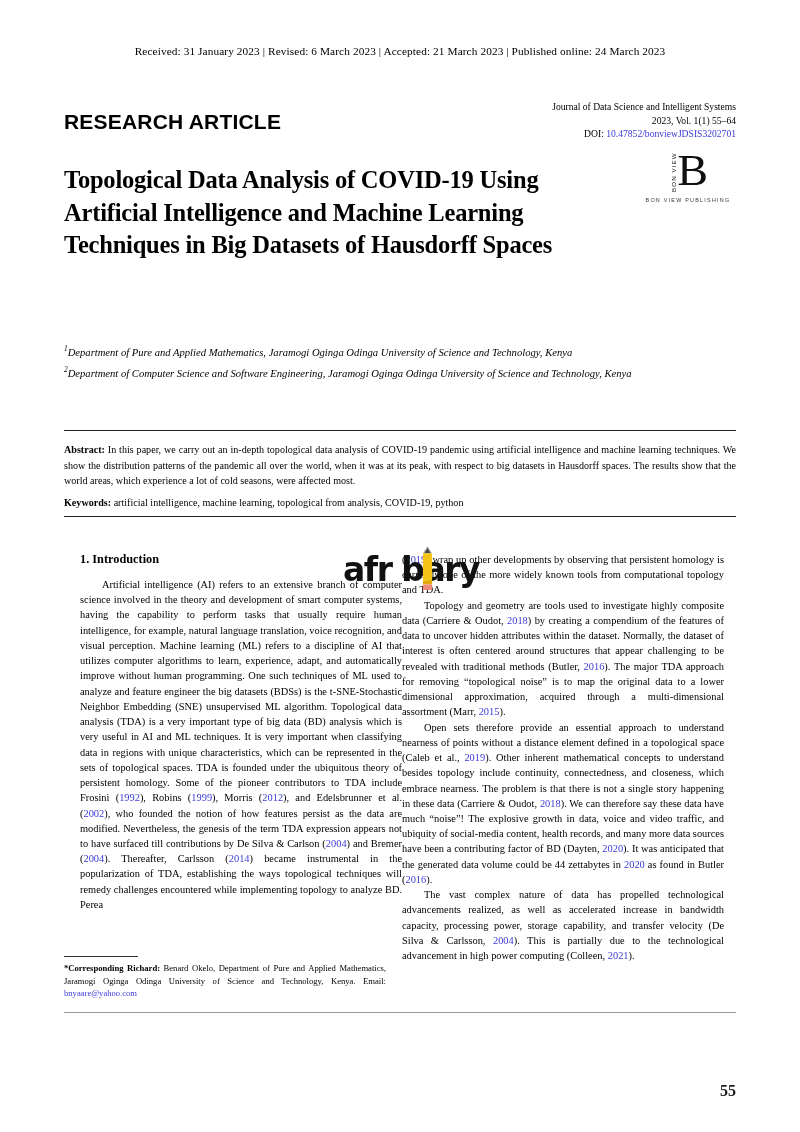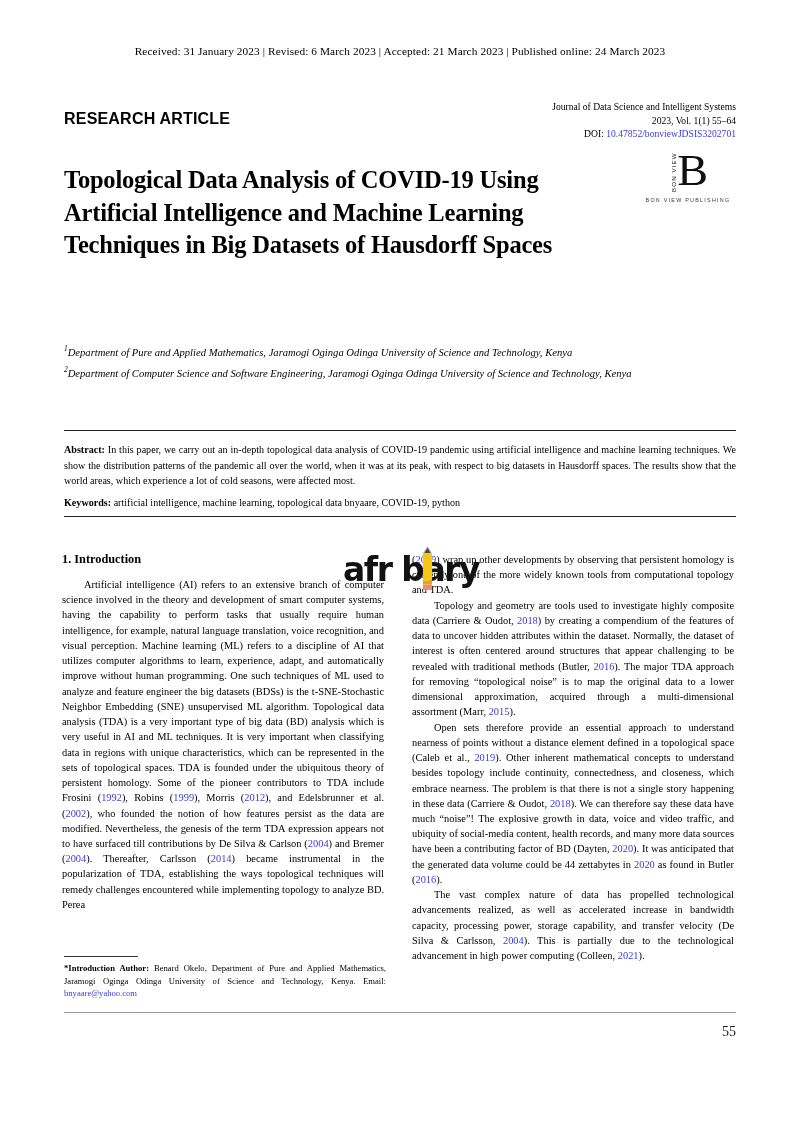--- a/index.html
+++ b/index.html
@@ -40,21 +40,21 @@
     left: 64px;
     top: 100px;
     width: 672px;
     display: flex;
     justify-content: space-between;
     align-items: flex-start;
   }
   .research-article {
     font-family: "Liberation Sans", sans-serif;
     font-weight: bold;
-    font-size: 16px;
+    font-size: 21px;
     letter-spacing: 0.2px;
     margin-top: 10px;
     color: #000;
   }
   .journal-info {
     text-align: right;
     font-size: 9.6px;
     line-height: 1.42;
   }
   .doi-link { color: #3b3bd6; text-align: right; }
@@ -192,25 +192,24 @@
     top: 495px;
     width: 672px;
     font-size: 10.1px;
     line-height: 1.5;
   }
   .keywords b { font-weight: bold; }
 
   
   .columns {
     position: absolute;
-    left: 62px;
+    left: 80px;
     top: 552px;
     width: 672px;
     display: flex;
-    gap: 28px;
   }
   .col { width: 322px; }
   .section-heading {
     font-size: 12.3px;
     font-weight: bold;
     margin: 0 0 10px 0;
   }
   .col p {
     margin: 0;
     font-size: 10.4px;
@@ -259,23 +258,24 @@
     width: 672px;
     font-family: "Liberation Sans", sans-serif;
     font-size: 8.4px;
     line-height: 1.5;
   }
   .copyright .lic { color: #4a4ad8; }
 
   .page-number {
     position: absolute;
     right: 64px;
-    top: 1024px;
-    font-size: 14px;
+    top: 1082px;
+    font-size: 16px;
     color: #222;
+    font-weight: bold;
   }
 
   
   .watermark {
     position: absolute;
     left: 316px;
     top: 548px;
     width: 190px;
     height: 42px;
     z-index: 5;
@@ -338,21 +338,21 @@
       <div class="affil-line"><sup>2</sup><span>Department of Computer Science and Software Engineering, Jaramogi Oginga Odinga University of Science and Technology, Kenya</span></div>
     </div>
 
   <div class="rule rule-top"></div>
 
   <div class="abstract">
     <b>Abstract:</b><span> In this paper, we carry out an in-depth topological data analysis of COVID-19 pandemic using artificial intelligence and machine learning techniques. We show the distribution patterns of the pandemic all over the world, when it was at its peak, with respect to big datasets in Hausdorff spaces. The results show that the world areas, which experience a lot of cold seasons, were affected most.</span>
   </div>
 
   <div class="keywords">
-    <b>Keywords:</b><span> artificial intelligence, machine learning, topological data bnyaare, COVID-19, python</span>
+    <b>Keywords:</b><span> artificial intelligence, machine learning, topological from analysis, COVID-19, python</span>
   </div>
 
   <div class="rule rule-bottom"></div>
 
   <div class="columns">
     <div class="col">
       <div class="section-heading">1. Introduction</div>
       <div id="left-col-paras">
           <p>Artificial intelligence (AI) refers to an extensive branch of computer science involved in the theory and development of smart computer systems, having the capability to perform tasks that usually require human intelligence, for example, natural language translation, voice recognition, and visual perception. Machine learning (ML) refers to a discipline of AI that utilizes computer algorithms to learn, experience, adapt, and automatically improve without human programming. One such techniques of ML used to analyze and feature engineer the big datasets (BDSs) is the t-SNE-Stochastic Neighbor Embedding (SNE) unsupervised ML algorithm. Topological data analysis (TDA) is a very important type of big data (BD) analysis which is very useful in AI and ML techniques. It is very important when classifying data in regions with unique characteristics, which can be represented in the sets of topological spaces. TDA is founded under the ubiquitous theory of persistent homology. Some of the pioneer contributors to TDA include Frosini (<span class="cite">1992</span>), Robins (<span class="cite">1999</span>), Morris (<span class="cite">2012</span>), and Edelsbrunner et al. (<span class="cite">2002</span>), who founded the notion of how features persist as the data are modified. Nevertheless, the genesis of the term TDA expression appears not to have surfaced till contributions by De Silva &amp; Carlson (<span class="cite">2004</span>) and Bremer (<span class="cite">2004</span>). Thereafter, Carlsson (<span class="cite">2014</span>) became instrumental in the popularization of TDA, establishing the ways topological techniques will remedy challenges encountered while implementing topology to analyze BD. Perea</p>
         </div>
@@ -375,20 +375,20 @@
         <polygon points="6,2 9.5,8 2.5,8" fill="#4a4a4a"></polygon>
         <rect x="1" y="8" width="10" height="30" fill="#f5c518"></rect>
         <rect x="1" y="38" width="10" height="4" fill="#e2a90f"></rect>
         <rect x="1" y="42" width="10" height="6" fill="#f08a7a"></rect>
       </svg>
     </span>
   </div>
 
   <div class="footnote-rule"></div>
   <div class="footnote">
-    <b>*Introduction Author:</b><span> Benard Okelo, Department of Pure and Applied Mathematics, Jaramogi Oginga Odinga University of Science and Technology, Kenya. Email: </span><span class="mail">bnyaare@yahoo.com</span>
+    <b>*Corresponding Richard:</b><span> Benard Okelo, Department of Pure and Applied Mathematics, Jaramogi Oginga Odinga University of Science and Technology, Kenya. Email: </span><span class="mail">bnyaare@yahoo.com</span>
   </div>
 
   <div class="copy-rule"></div>
 
   <div class="page-number">55</div>
 
 </div>
 
 </body></html>

